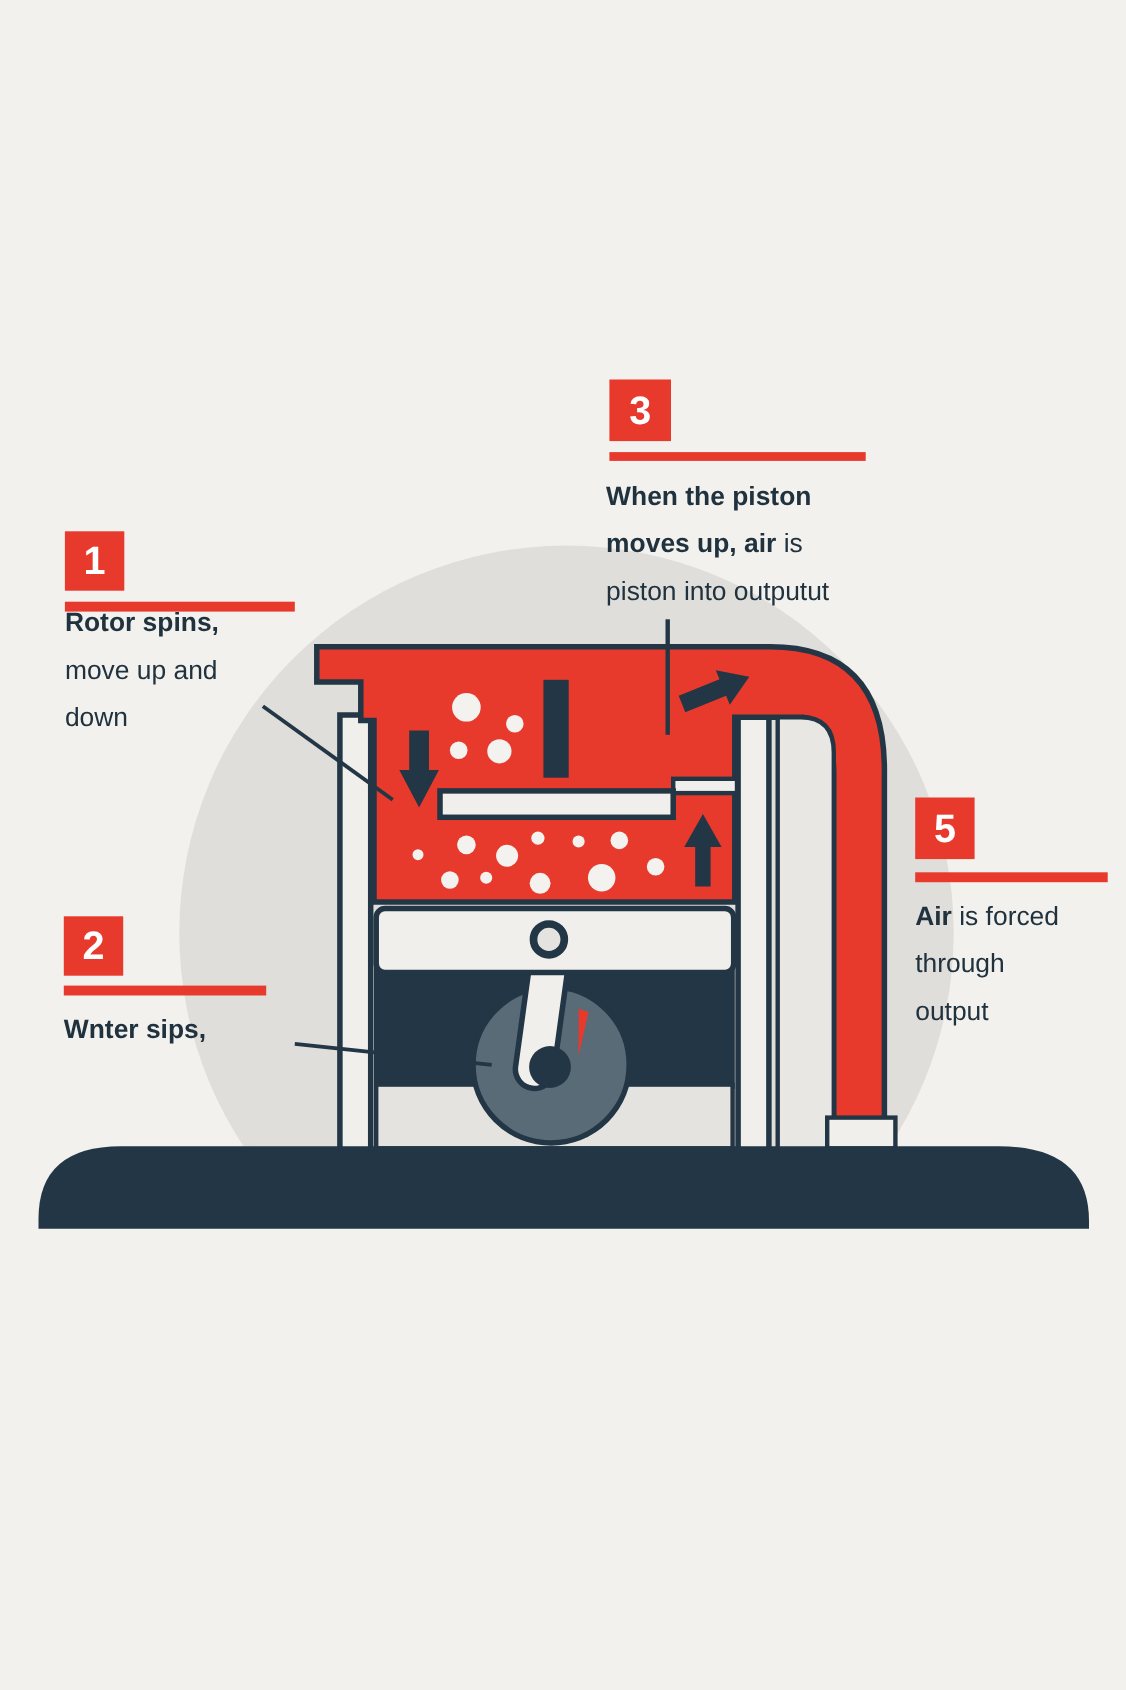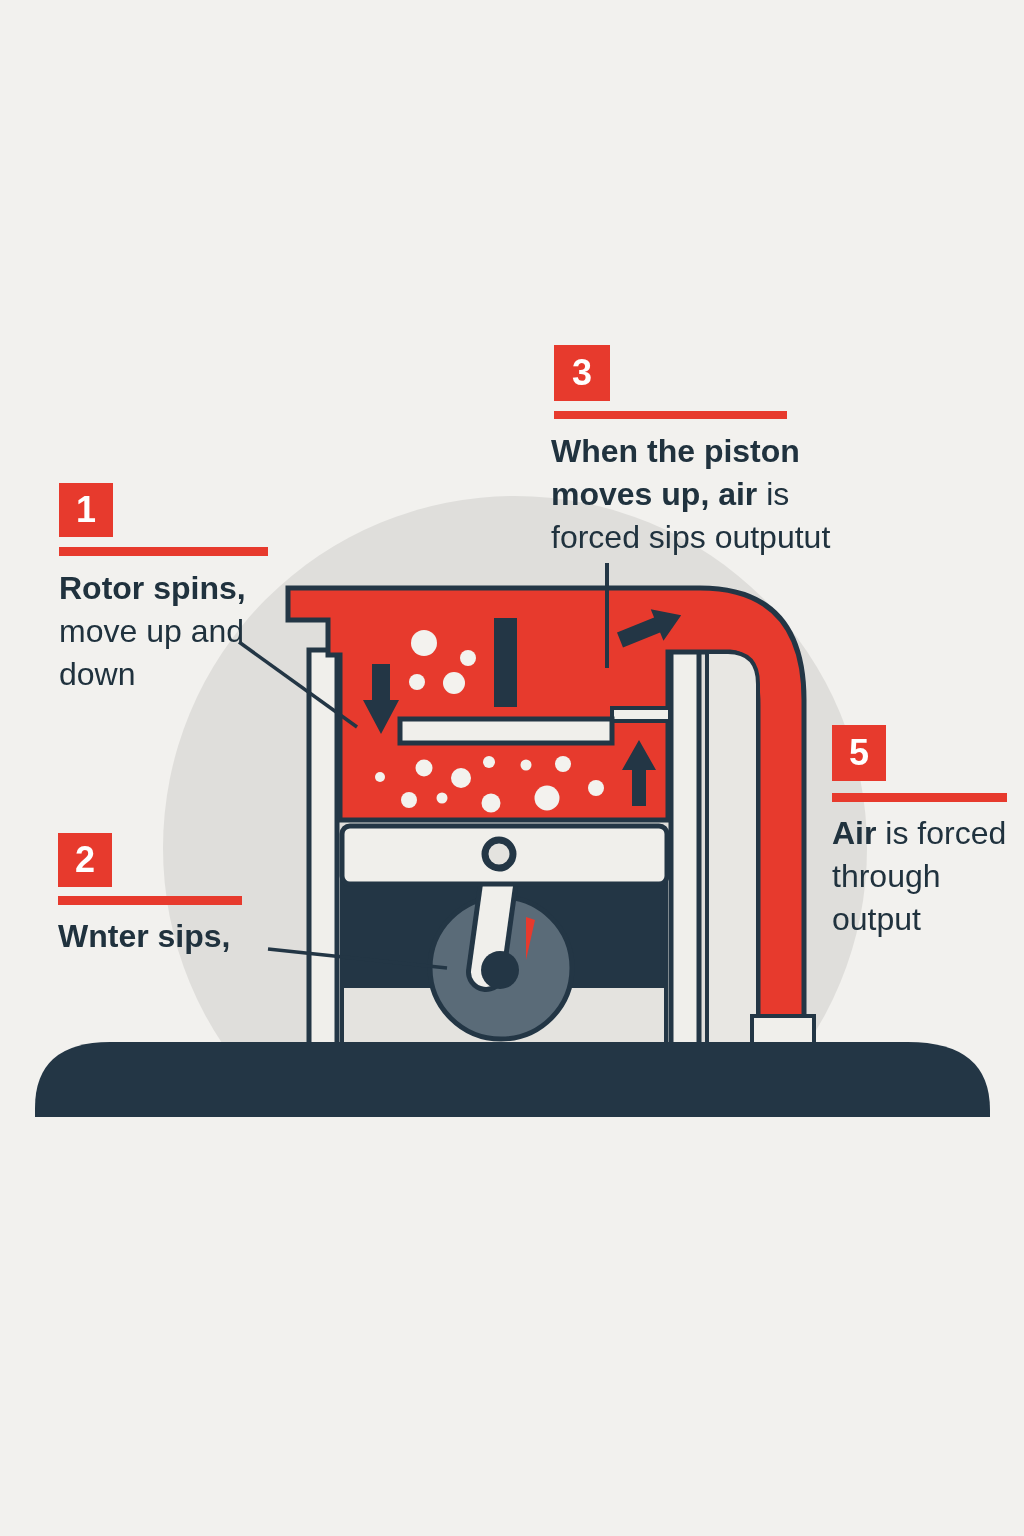--- a/index.html
+++ b/index.html
@@ -23,21 +23,21 @@
   svg{position:absolute;left:0;top:0;}
   .callout{position:absolute;}
   .numbox{
     position:absolute;display:flex;align-items:center;justify-content:center;
     background:var(--red);color:#ffffff;
     font-weight:bold;font-size:36px;
   }
   .rule{position:absolute;background:var(--red);}
   .ctext{
     position:absolute;color:var(--ink);
-    font-size:32px;line-height:43px;white-space:nowrap;
+    font-size:24px;line-height:43px;white-space:nowrap;
   }
   .b{font-weight:bold;}
 </style>
 </head>
 <body>
 
 <div class="stage">
 
   <svg width="1024" height="1536" viewBox="0 0 1024 1536">
     <defs>
@@ -113,42 +113,42 @@
     <path d="M 35 1117 V 1108 Q 35 1042 110 1042 H 908 Q 990 1042 990 1110 V 1117 Z" fill="var(--navy)"></path>
 
     <line x1="239" y1="642" x2="357" y2="727" stroke="var(--navy)" stroke-width="3.5"></line>
     <line x1="268" y1="949" x2="447" y2="968" stroke="var(--navy)" stroke-width="3.5"></line>
     <line x1="607" y1="563" x2="607" y2="668" stroke="var(--navy)" stroke-width="4"></line>
   </svg>
 
   <div class="callout">
     <div class="numbox" style="left:59px;top:483px;width:54px;height:54px;">1</div>
     <div class="rule" style="left:59px;top:547px;width:209px;height:9px;"></div>
-    <div class="ctext" style="left:59px;top:567px;">
+    <div class="ctext" style="left:59px;top:545px;">
       <div class="b">Rotor spins,</div>
       <div>move up and</div>
       <div>down</div>
     </div>
   </div>
 
   <div class="callout">
     <div class="numbox" style="left:58px;top:833px;width:54px;height:54px;">2</div>
     <div class="rule" style="left:58px;top:896px;width:184px;height:9px;"></div>
     <div class="ctext" style="left:58px;top:915px;">
       <div class="b">Wnter sips,</div>
     </div>
   </div>
 
   <div class="callout">
     <div class="numbox" style="left:554px;top:345px;width:56px;height:56px;">3</div>
     <div class="rule" style="left:554px;top:411px;width:233px;height:8px;"></div>
     <div class="ctext" style="left:551px;top:430px;">
       <div class="b">When the piston</div>
       <div><span class="b">moves up, air</span><span> is</span></div>
-      <div>forced sips outputut</div>
+      <div>piston into outputut</div>
     </div>
   </div>
 
   <div class="callout">
     <div class="numbox" style="left:832px;top:725px;width:54px;height:56px;">5</div>
     <div class="rule" style="left:832px;top:793px;width:175px;height:9px;"></div>
     <div class="ctext" style="left:832px;top:812px;">
       <div><span class="b">Air</span><span> is forced</span></div>
       <div>through</div>
       <div>output</div>

